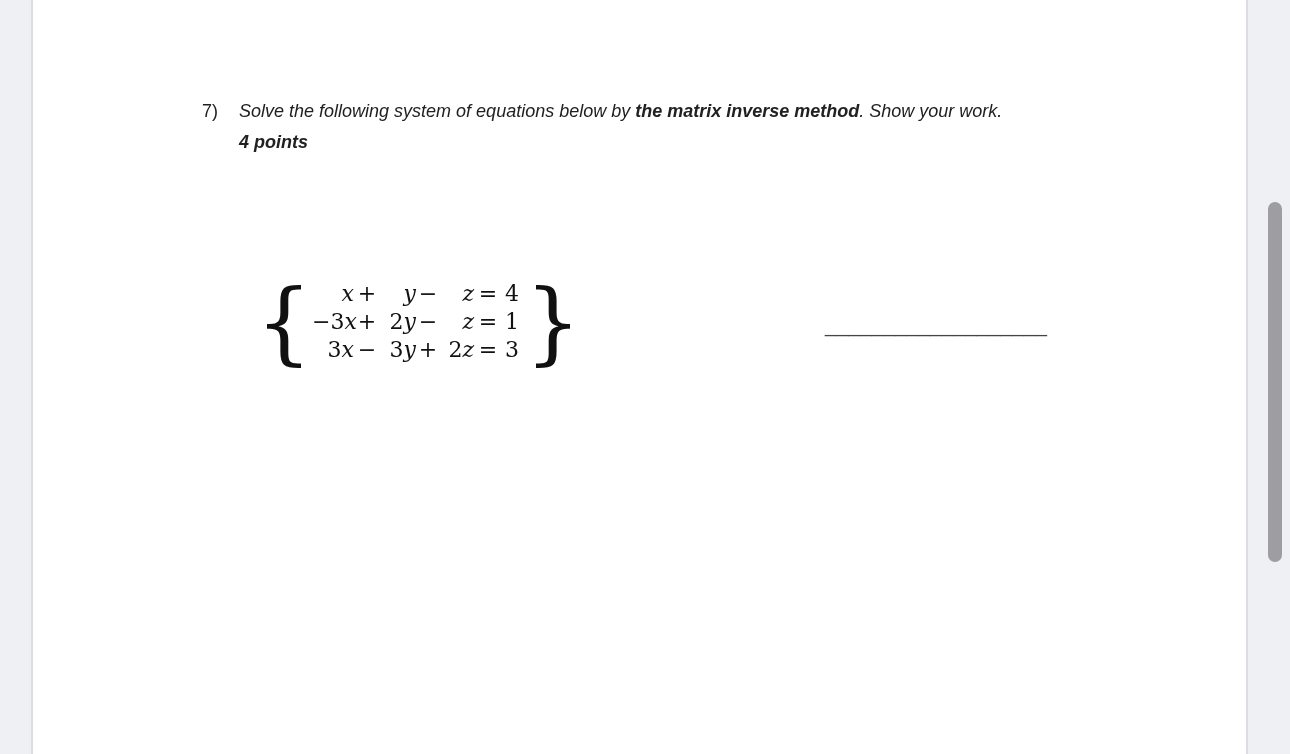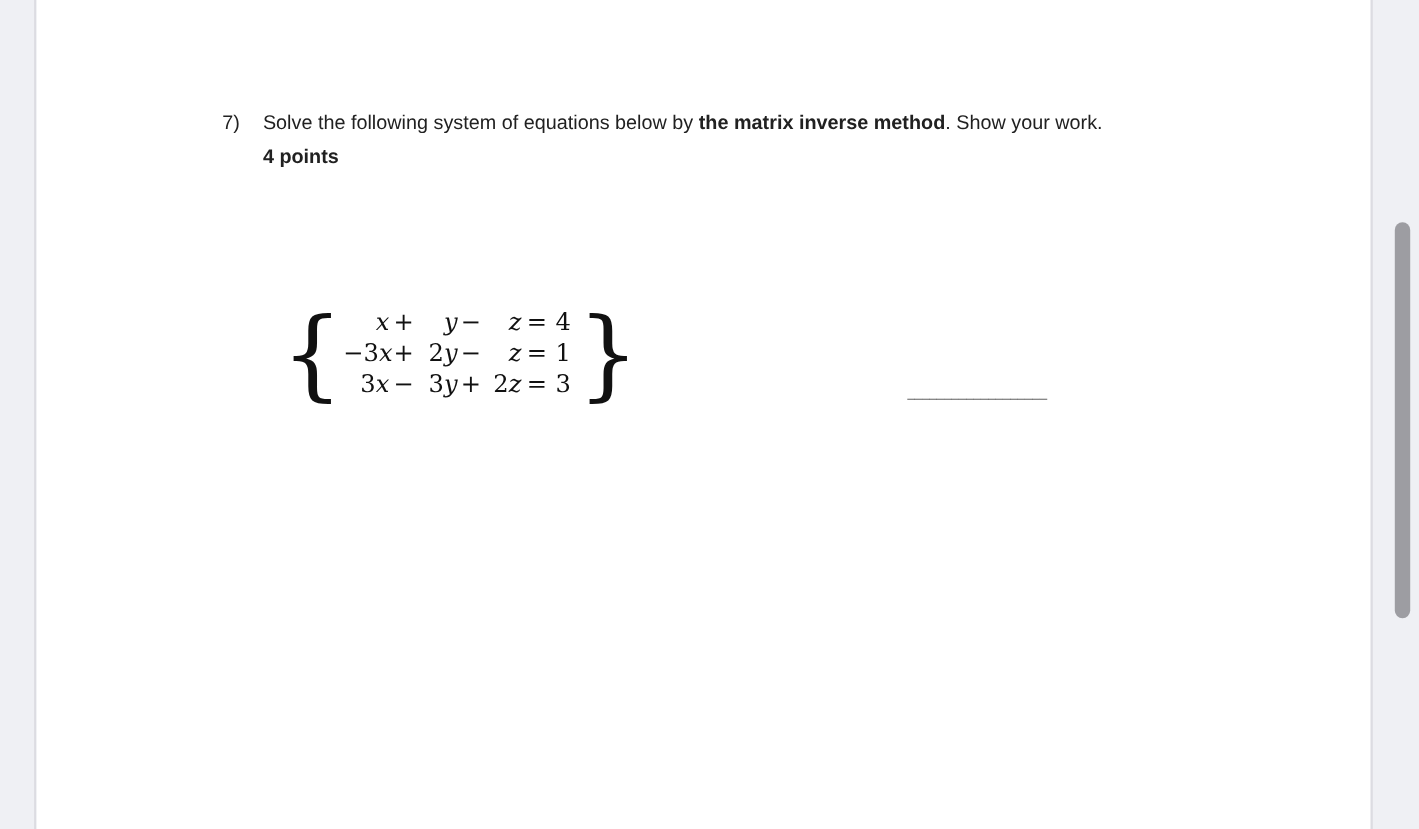--- a/index.html
+++ b/index.html
@@ -31,21 +31,21 @@
     background: #9d9da2; border-radius: 7px;
   }
 
   
   .question {
     position: absolute; left: 202px; top: 96px;
     display: flex; align-items: flex-start;
     font-size: 18px; line-height: 31px;
   }
   .q-number { width: 37px; flex: 0 0 37px; }
-  .q-body { max-width: 900px; }
+  .q-body { max-width: 900px; font-style: italic; }
   .bold { font-weight: bold; }
 
   
   .equation-system {
     position: absolute; left: 256px; top: 277px;
     height: 90px;
     display: flex; align-items: center;
     font-family: "DejaVu Serif", serif;
     font-size: 22px; color: #111111;
   }
@@ -70,25 +70,24 @@
   .cell.term { text-align: right; }
   .cell.op   { text-align: center; }
   .cell.eq   { text-align: center; }
   .cell.rhs  { text-align: center; }
   .var { font-style: italic; }
   .coef { font-style: normal; }
 
   
   .answer-blank {
     position: absolute; left: 825px; top: 316px;
-    font-size: 12px; line-height: 18px;
+    font-size: 21px; line-height: 18px;
     letter-spacing: 0;
     color: #454545;
     white-space: pre;
-    margin-top: 32px;
   }
 </style>
 </head>
 <body>
 
 <div class="stage">
 
   <div class="gutter left"></div>
   <div class="gutter right"></div>
 

